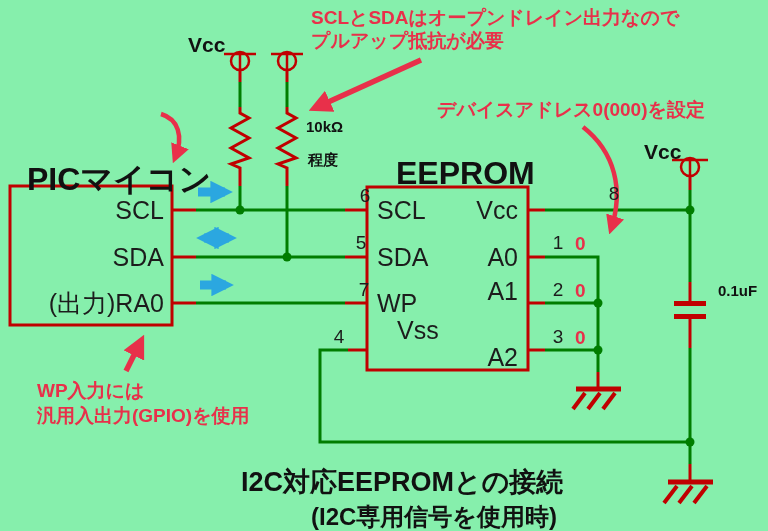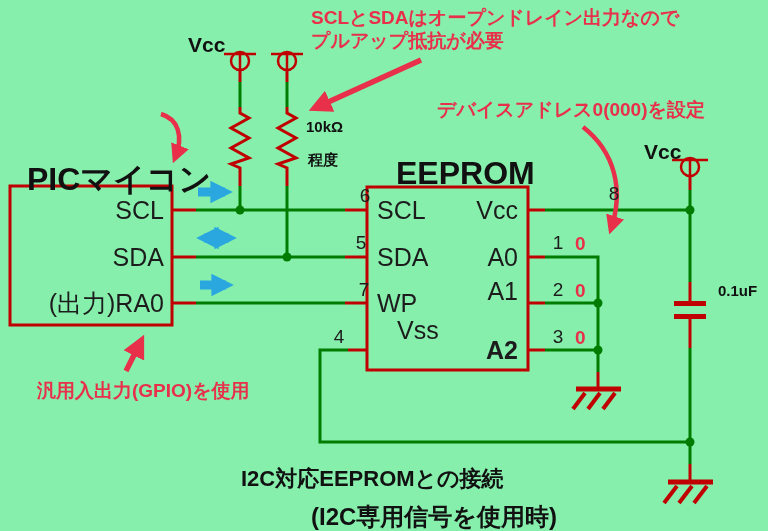--- a/index.html
+++ b/index.html
@@ -9,21 +9,21 @@
   .txt{position:absolute;white-space:nowrap;}
   .red{color:#e8304a;font-weight:bold;}
   .ann{font-size:19px;line-height:23px;}
   .comp-title{font-size:32px;font-weight:bold;color:#111;}
   .pin-label{font-size:25px;line-height:22px;color:#1c1c1c;}
   .pin-num{font-size:19px;line-height:20px;color:#1c1c1c;width:18px;text-align:center;}
   .pin-zero{font-size:19px;line-height:20px;}
   .vcc-label{font-size:21px;font-weight:bold;color:#111;}
   .val-label{font-size:15px;line-height:22px;font-weight:bold;color:#111;}
   .right-col{text-align:right;}
-  .cap-title{font-size:22px;font-weight:bold;color:#111;}
+  .cap-title{font-size:27px;font-weight:bold;color:#111;}
   .cap-sub{font-size:24px;font-weight:bold;color:#111;}
 </style>
 </head>
 <body>
 
 <div class="stage">
 
   <svg width="768" height="531" viewBox="0 0 768 531">
     <defs>
       <marker id="mR" viewBox="0 0 10 10" refX="7" refY="5" markerWidth="4.2" markerHeight="4.2" orient="auto-start-reverse">
@@ -153,20 +153,21 @@
 
   <div class="txt ann red" style="left:311px;top:6px;">
     <div>SCLとSDAはオープンドレイン出力なので</div>
     <div>プルアップ抵抗が必要</div>
   </div>
 
 
   <div class="txt ann red" style="left:437px;top:98px;">デバイスアドレス0(000)を設定</div>
 
   <div class="txt ann red" style="left:37px;top:378px;line-height:25px;">
+    <div>WP入力には</div>
     <div>汎用入出力(GPIO)を使用</div>
   </div>
 
   <div class="txt vcc-label" style="left:188px;top:33px;">Vcc</div>
   <div class="txt vcc-label" style="left:644px;top:140px;">Vcc</div>
 
   <div class="txt val-label" style="left:306px;top:116px;">
     <div>10kΩ</div>
     <div style="padding-left:2px;margin-top:11px;">程度</div>
   </div>
@@ -181,21 +182,21 @@
   <div class="txt comp-title" style="left:396px;top:155px;">EEPROM</div>
 
   <div class="txt pin-label" style="left:377px;top:199px;">SCL</div>
   <div class="txt pin-label" style="left:377px;top:246px;">SDA</div>
   <div class="txt pin-label" style="left:377px;top:292px;">WP</div>
   <div class="txt pin-label" style="left:377px;top:319px;margin-left:20px;">Vss</div>
 
   <div class="txt pin-label right-col" style="left:420px;top:199px;width:98px;">Vcc</div>
   <div class="txt pin-label right-col" style="left:420px;top:246px;width:98px;">A0</div>
   <div class="txt pin-label right-col" style="left:420px;top:280px;width:98px;">A1</div>
-  <div class="txt pin-label right-col" style="left:420px;top:339px;width:98px;font-weight:bold;">A2</div>
+  <div class="txt pin-label right-col" style="left:420px;top:346px;width:98px;">A2</div>
 
   <div class="txt pin-num" style="left:356px;top:186px;">6</div>
   <div class="txt pin-num" style="left:352px;top:233px;">5</div>
   <div class="txt pin-num" style="left:355px;top:280px;">7</div>
   <div class="txt pin-num" style="left:330px;top:327px;">4</div>
 
   <div class="txt pin-num" style="left:605px;top:184px;">8</div>
   <div class="txt pin-num" style="left:549px;top:233px;">1</div>
   <div class="txt pin-num" style="left:549px;top:280px;">2</div>
   <div class="txt pin-num" style="left:549px;top:327px;">3</div>

